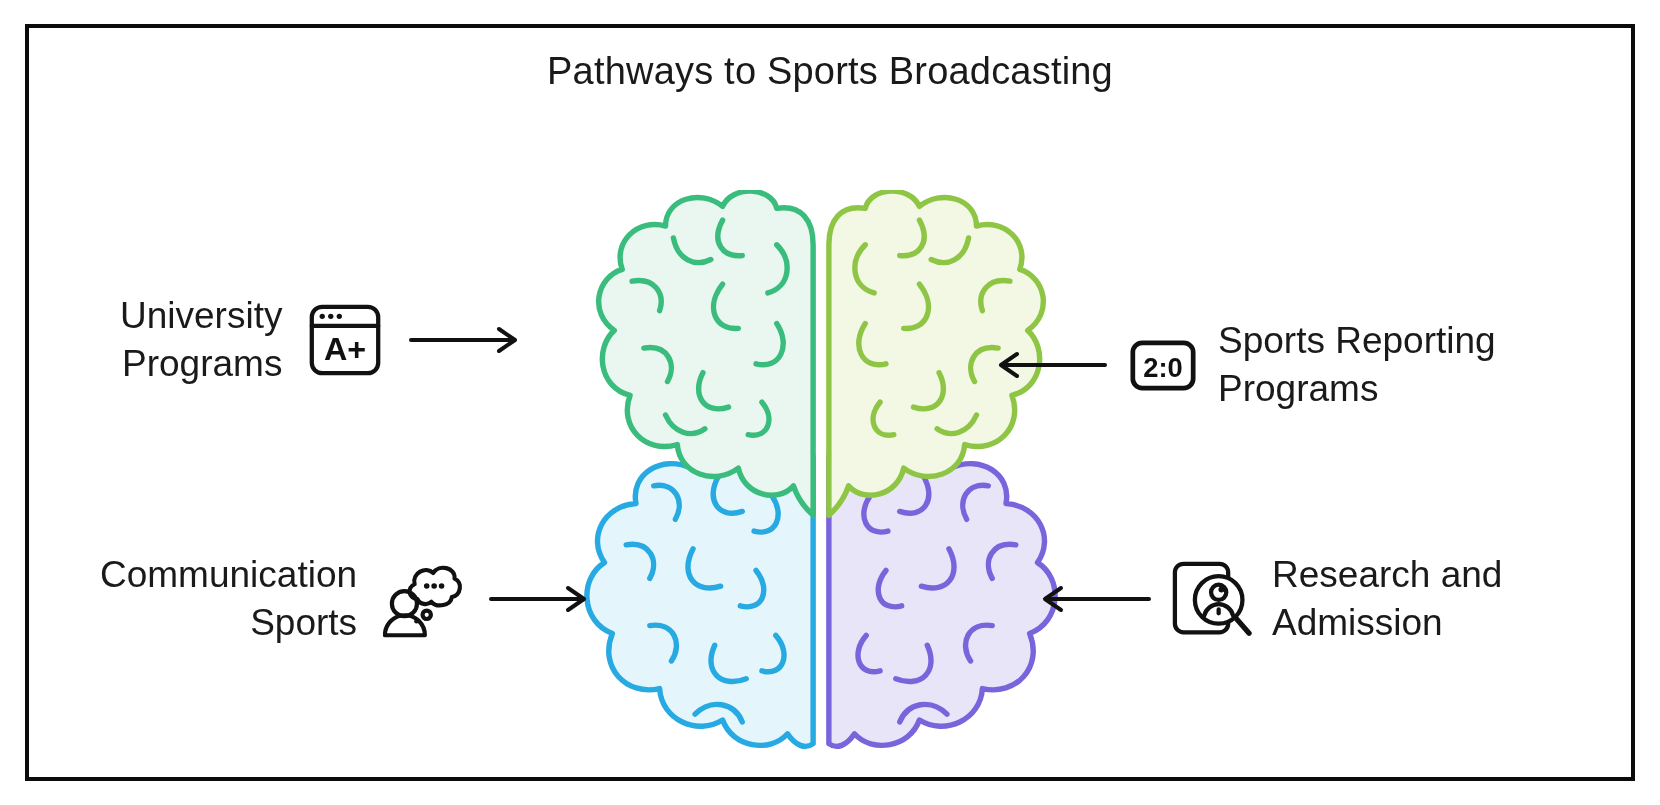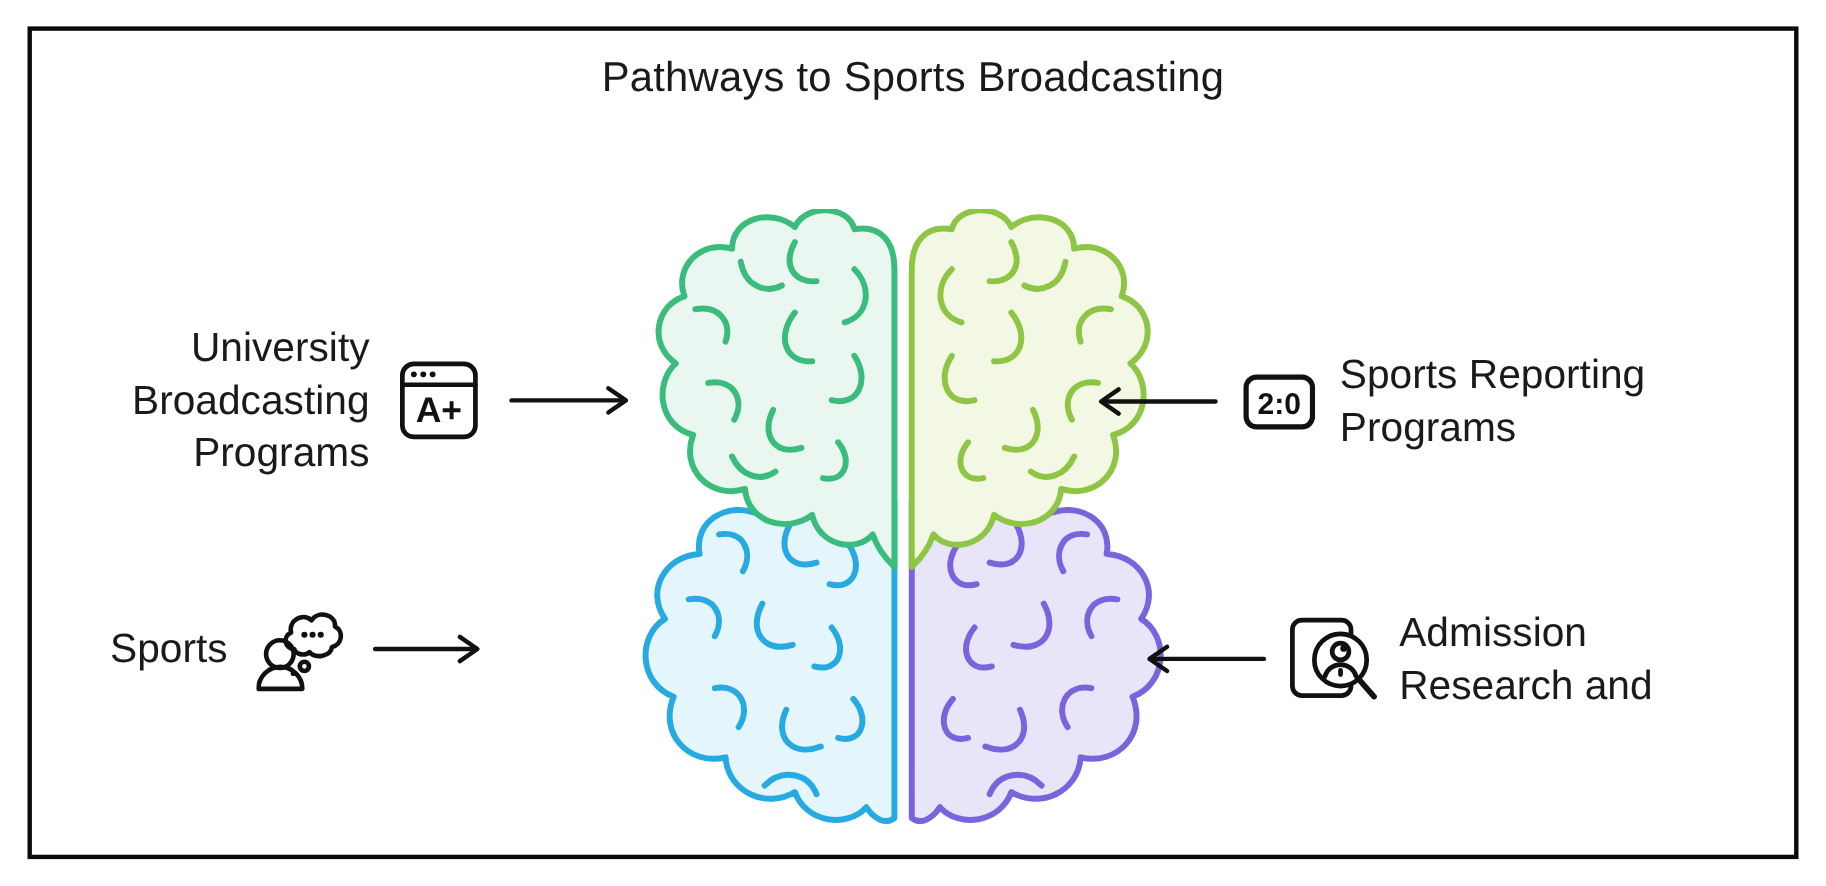--- a/index.html
+++ b/index.html
@@ -50,21 +50,20 @@
       <use href="#lobeBottom" xlink:href="#lobeBottom" fill="#e9e5f9" stroke="#7a64dc"></use>
       <use href="#gyriBottom" xlink:href="#gyriBottom" fill="none" stroke="#7a64dc"></use>
       <use href="#lobeTop" xlink:href="#lobeTop" fill="#f2f8e4" stroke="#8fc545"></use>
       <use href="#gyriTop" xlink:href="#gyriTop" fill="none" stroke="#8fc545"></use>
     </g>
   </svg>
 
   <div class="row" style="left:120px; top:292px;">
     <div class="label right-align">
       <div>University</div>
-      <div>Broadcasting</div>
       <div>Programs</div>
     </div>
     <div class="gap26"></div>
     <svg width="74" height="74" viewBox="0 0 78 78" fill="none" stroke="#111111" stroke-width="4.5" stroke-linecap="round" stroke-linejoin="round">
       <rect x="4" y="4" width="70" height="70" rx="11"></rect>
       <line x1="4" y1="24" x2="74" y2="24"></line>
       <circle cx="15" cy="14" r="2.8" fill="#111111" stroke="none"></circle>
       <circle cx="24" cy="14" r="2.8" fill="#111111" stroke="none"></circle>
       <circle cx="33" cy="14" r="2.8" fill="#111111" stroke="none"></circle>
       <text x="39" y="60" text-anchor="middle" font-size="34" font-weight="bold" fill="#111111" stroke="none" font-family="Liberation Sans, sans-serif">A+</text>
@@ -88,20 +87,21 @@
     </svg>
     <div class="gap22"></div>
     <div class="label left-align">
       <div>Sports Reporting</div>
       <div>Programs</div>
     </div>
   </div>
 
   <div class="row" style="left:100px; top:551px;">
     <div class="label right-align">
+      <div>Communication</div>
       <div>Sports</div>
     </div>
     <div class="gap26"></div>
     <svg width="80" height="78" viewBox="0 0 86 84" fill="none" stroke="#111111" stroke-width="4.5" stroke-linecap="round" stroke-linejoin="round">
       <circle cx="23" cy="47" r="13.5"></circle>
       <path d="M2 81 A21.5 21.5 0 0 1 45 81 Z"></path>
       <path d="M37 42 C28 42 25 30 34 26 C31 14 46 6 54 14 C60 4 78 8 77 20 C86 24 84 38 74 40 C73 49 58 52 52 45 C48 49 39 48 37 42 Z"></path>
       <circle cx="47" cy="28" r="3" fill="#111111" stroke="none"></circle>
       <circle cx="55" cy="28" r="3" fill="#111111" stroke="none"></circle>
       <circle cx="63" cy="28" r="3" fill="#111111" stroke="none"></circle>
@@ -126,17 +126,17 @@
       <circle cx="51" cy="42" r="25" fill="#ffffff" stroke="none"></circle>
       <circle cx="51" cy="42" r="25"></circle>
       <circle cx="51" cy="34" r="8"></circle>
       <circle cx="54" cy="31" r="3.2" fill="#111111" stroke="none"></circle>
       <path d="M36 58 A15.5 15.5 0 0 1 66 58"></path>
       <line x1="51" y1="52" x2="51" y2="56"></line>
       <line x1="69" y1="61" x2="83" y2="77" stroke-width="5.5"></line>
     </svg>
     <div class="gap18"></div>
     <div class="label left-align">
+      <div>Research and</div>
       <div>Admission</div>
-      <div>Research and</div>
     </div>
   </div>
 </div>
 
 </body></html>

